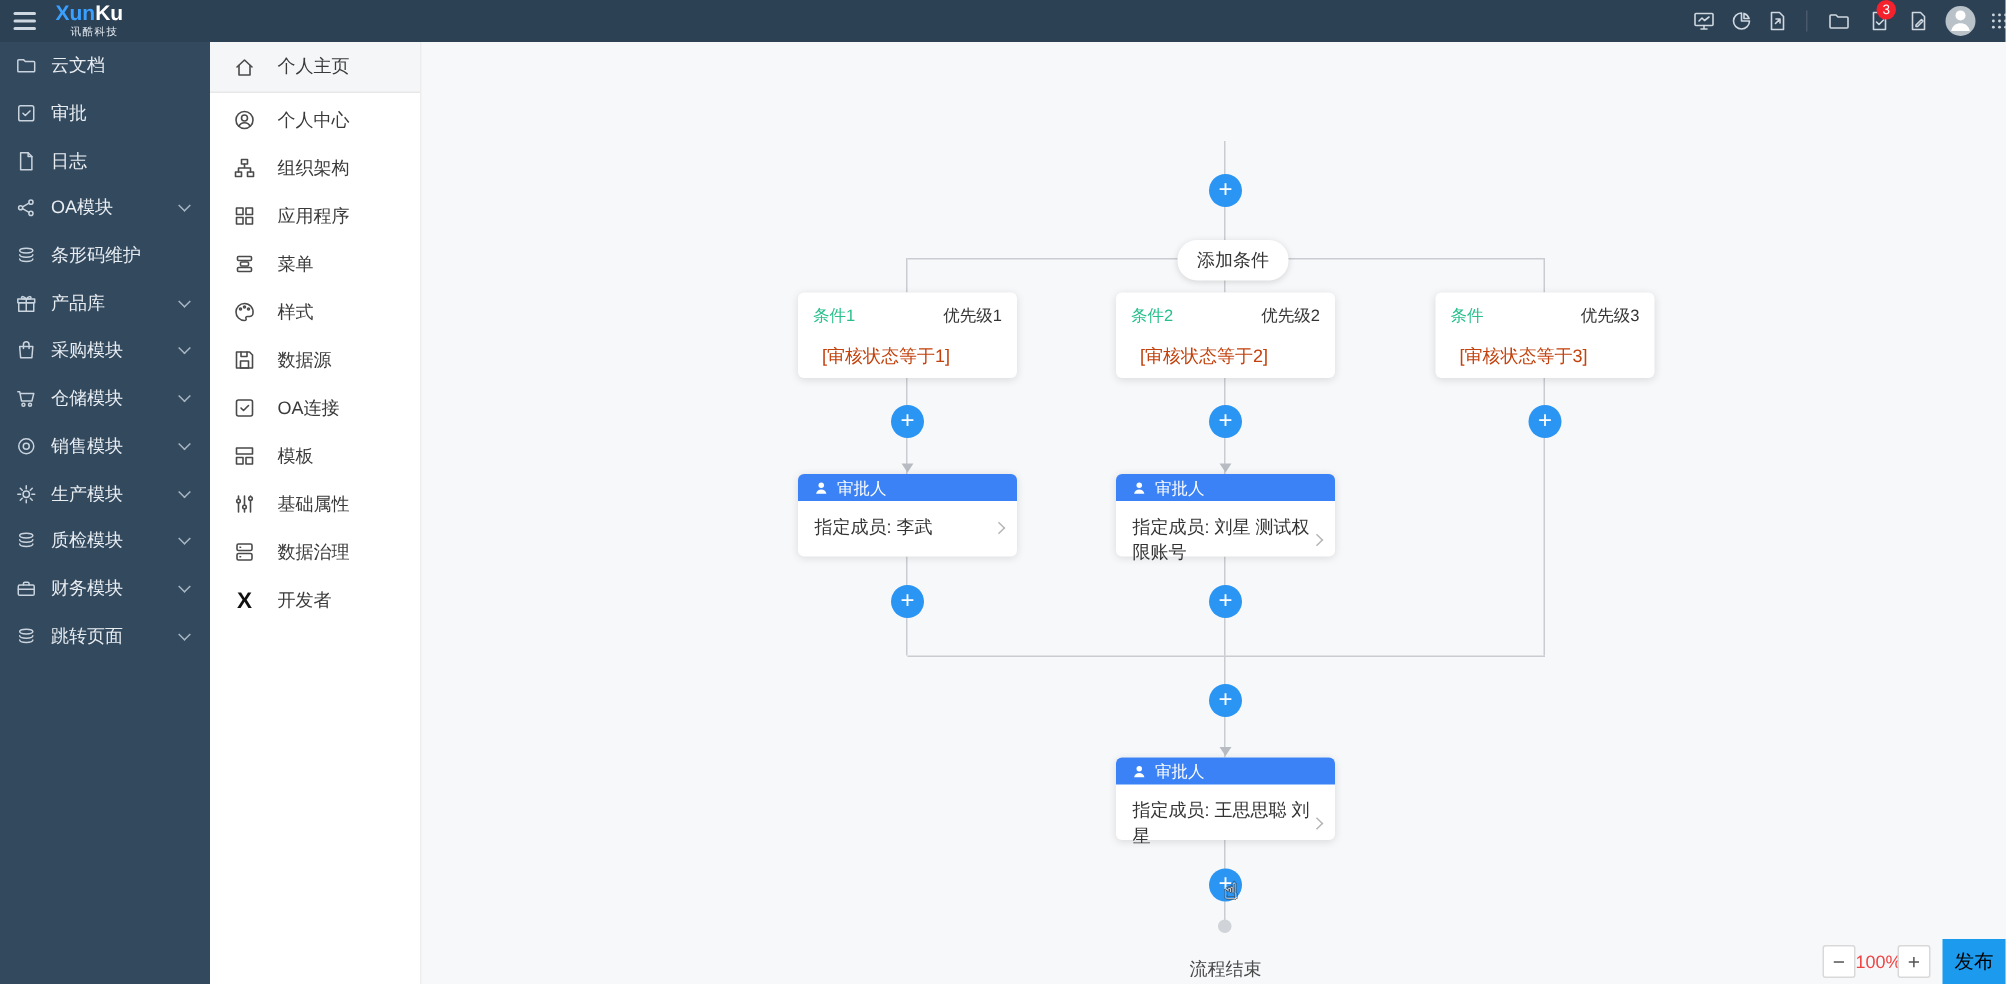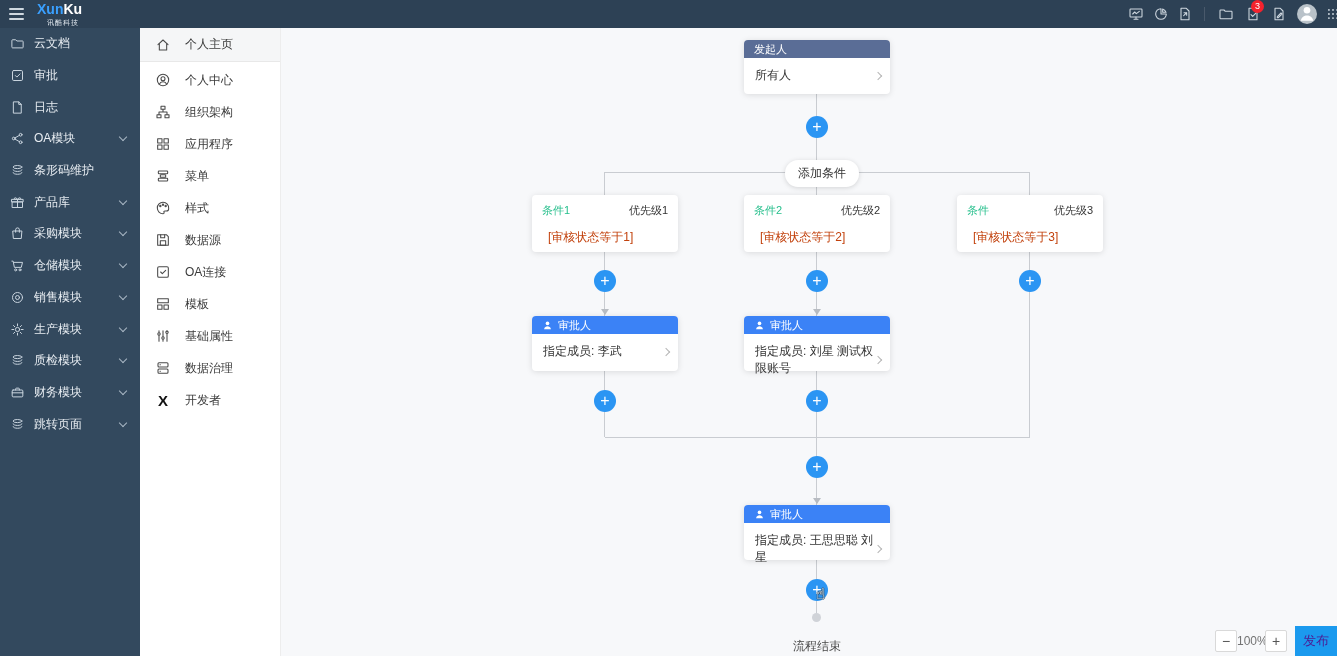--- a/index.html
+++ b/index.html
@@ -78,24 +78,24 @@
   .arrow-dn { position:absolute; width:0; height:0; border-left:4px solid transparent;
     border-right:4px solid transparent; border-top:6px solid #b8bcc2; z-index:2; }
   .end-dot { position:absolute; width:9px; height:9px; border-radius:50%; background:#d0d3d8; z-index:2; }
   .end-label { position:absolute; font-size:12px; color:#4a4a4a; z-index:2; }
   .cursor-hand { position:absolute; z-index:9; font-size:15px; color:#fff;
     text-shadow:-1px 0 #444, 0 1px #444, 1px 0 #444, 0 -1px #444; font-family:"DejaVu Sans",sans-serif; }
 
   
   .zoom-btn { position:absolute; width:22px; height:22px; background:#fff; border:1px solid #d9d9d9;
     border-radius:2px; color:#555; font-size:14px; line-height:20px; text-align:center; cursor:pointer; z-index:10; }
-  .zoom-lvl { position:absolute; width:28px; text-align:center; font-size:12px; color:#737373;
+  .zoom-lvl { position:absolute; width:28px; text-align:center; font-size:12px; color:#ef4444;
     line-height:22px; z-index:10; }
   .publish { position:absolute; right:0; top:598px; width:42px; height:30px; background:#1b9aee;
-    color:#4c1d95; font-size:13px; text-align:center; line-height:30px; cursor:pointer; z-index:10; }
+    color:#000000; font-size:13px; text-align:center; line-height:30px; cursor:pointer; z-index:10; }
 </style>
 </head>
 <body>
 
 <svg width="0" height="0" style="position:absolute">
 <defs>
 <g id="i-folder">
         <path d="M3 7a1 1 0 011-1h5l2 2h9a1 1 0 011 1v9a1 1 0 01-1 1H4a1 1 0 01-1-1z"></path>
       </g>
 <g id="i-checksq">
@@ -454,29 +454,20 @@
   <div class="vline" style="left:749px; top:224px; height:185px"></div>
   <div class="vline" style="left:324px; top:343px; height:66px"></div>
   <div class="vline" style="left:536px; top:343px; height:66px"></div>
   <div class="hline" style="left:325px; top:409px; width:425px"></div>
   <div class="vline" style="left:536px; top:409px; height:68px"></div>
   <div class="vline" style="left:536px; top:532px; height:57px"></div>
   <div class="arrow-dn" style="left:321px; top:281px"></div>
   <div class="arrow-dn" style="left:533px; top:281px"></div>
   <div class="arrow-dn" style="left:533px; top:470px"></div>
 
-  <div class="node" style="left:464px; top:12px; height:54px">
-    <div class="node-head head-slate">
-      <span>发起人</span>
-    </div>
-    <div class="node-body">
-      <span>所有人</span>
-      <span class="chev-r"></span>
-    </div>
-  </div>
 
   <div class="plus" style="left:526px; top:88px"></div>
 
   <div class="pill" style="left:505px; top:132px">添加条件</div>
 
   <div class="node" style="left:252px; top:167px; height:57px">
     <div class="cond-head">
       <span class="cond-title">条件1</span>
       <span class="cond-pri">优先级1</span>
     </div>

